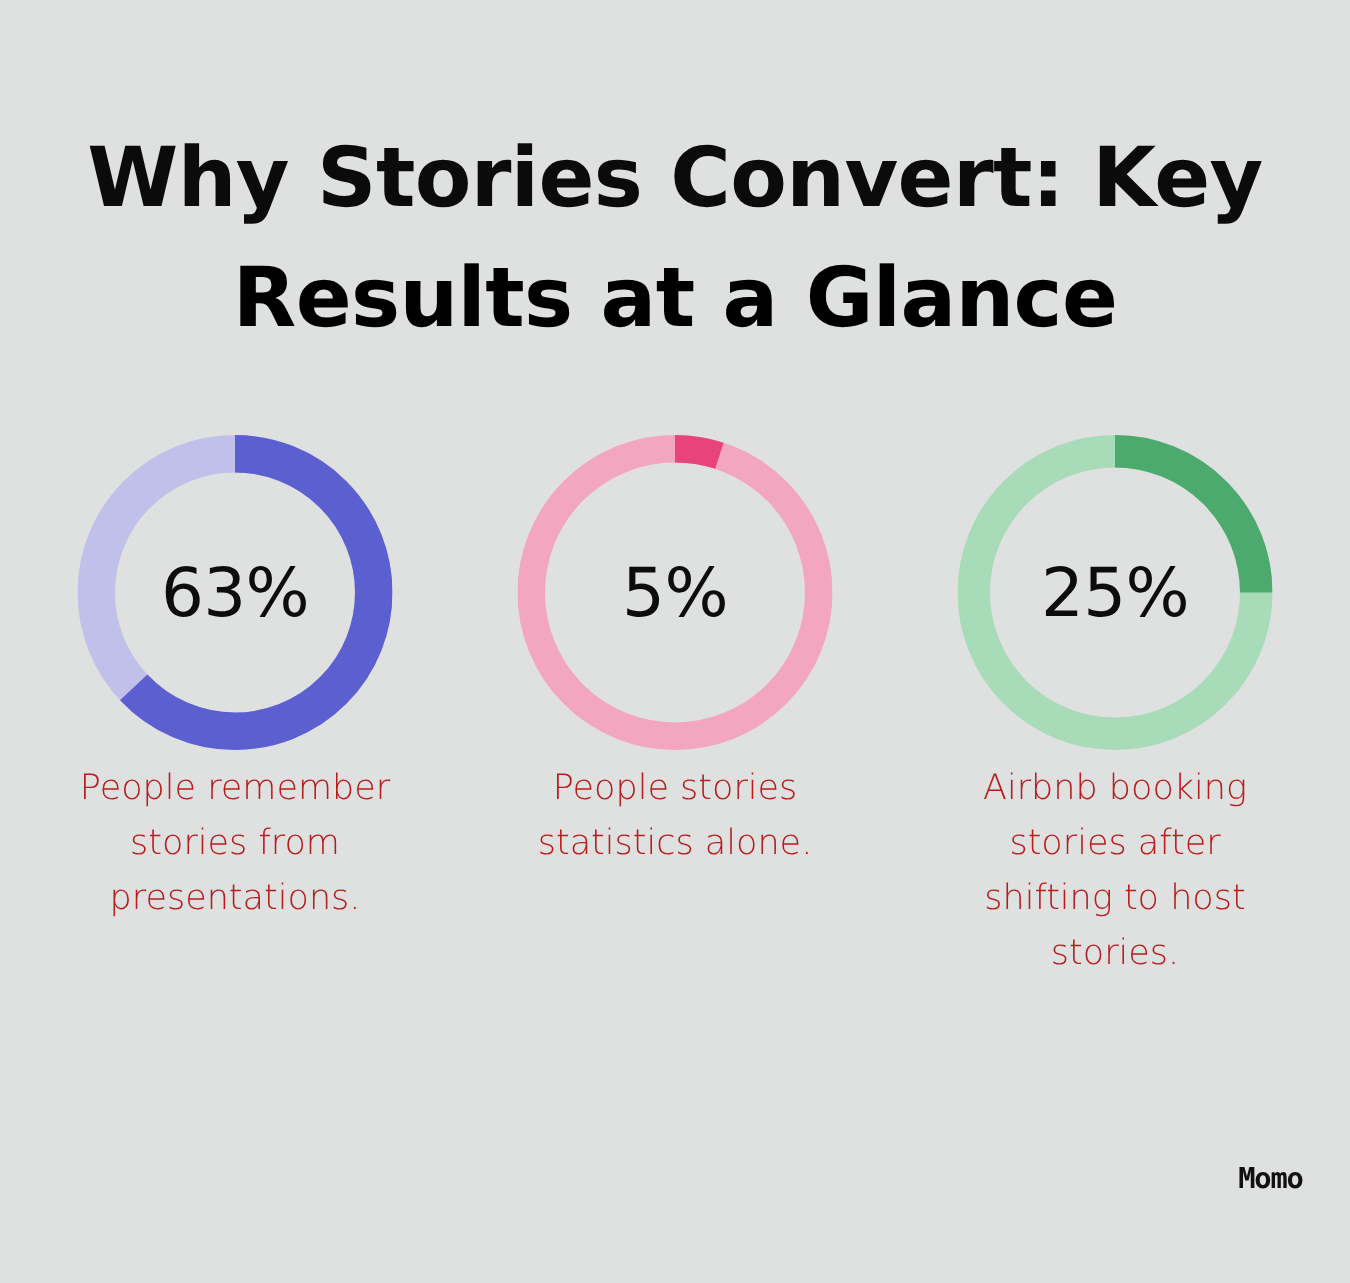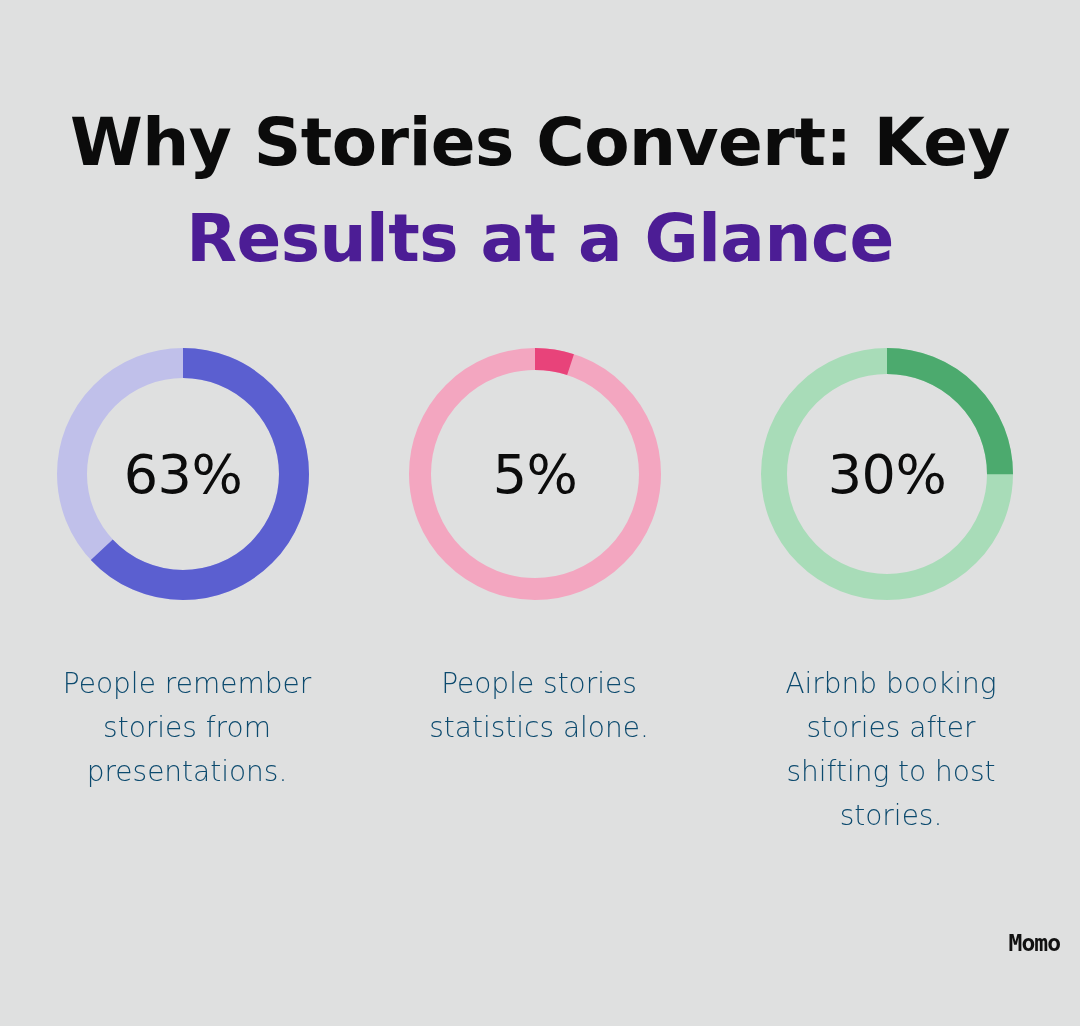--- a/index.html
+++ b/index.html
@@ -46,22 +46,21 @@
     width: 1080px;
     display: flex;
     justify-content: space-between;
     padding: 0 57px;
     box-sizing: border-box;
   }
   .stat-card {
     width: 262px;
     display: flex;
     flex-direction: column;
-    align-items: flex-start;
-    gap: 24px;
+    align-items: center;
   }
   .donut-wrap {
     position: relative;
     width: 252px;
     height: 252px;
     display: block;
   }
   .donut-svg {
     display: block;
     width: 252px;
@@ -76,50 +75,50 @@
     display: flex;
     align-items: center;
     justify-content: center;
     font-family: "DejaVu Sans", sans-serif;
     font-size: 54px;
     font-weight: 400;
     color: #0c0c0c;
     letter-spacing: -0.5px;
   }
   .stat-caption {
-    margin-top: 38px;
+    margin-top: 8px;
     text-align: center;
     font-family: "DejaVu Sans", sans-serif;
     font-weight: 300;
     font-size: 28px;
     line-height: 44px;
-    color: #0c4a6e;
+    color: #b91c1c;
     max-width: 260px;
   }
 
   
   .watermark {
     position: absolute;
-    right: 20px;
+    right: 38px;
     bottom: 58px;
     font-family: "DejaVu Sans Mono", monospace;
     font-weight: bold;
     font-size: 23px;
     letter-spacing: -1px;
     color: #111111;
   }
 </style>
 </head>
 <body style="background: rgb(223, 224, 224);">
 
 <div class="canvas">
 
   <div class="title-block">
     <span class="title-line" style="color: rgb(11, 11, 11);">Why Stories Convert: Key</span>
-    <span class="title-line" style="color: #4c1d95;">Results at a Glance</span>
+    <span class="title-line" style="color: #000000;">Results at a Glance</span>
   </div>
 
   <div class="stats-row">
 
     <div class="stat-card">
       <div class="donut-wrap">
         <svg class="donut-svg" viewBox="0 0 252 252">
           <circle cx="126" cy="126" r="111" fill="none" stroke="#c0c0ea" stroke-width="30"></circle>
           <circle cx="126" cy="126" r="111" fill="none" stroke="#5b5fd0" stroke-width="30" stroke-dasharray="439.38 258.05" stroke-dashoffset="0" transform="rotate(-90 126 126)"></circle>
         </svg>
@@ -138,21 +137,21 @@
       </div>
       <div class="stat-caption">People stories statistics alone.</div>
     </div>
 
     <div class="stat-card">
       <div class="donut-wrap">
         <svg class="donut-svg" viewBox="0 0 252 252">
           <circle cx="126" cy="126" r="113" fill="none" stroke="#a8dcb8" stroke-width="26"></circle>
           <circle cx="126" cy="126" r="113" fill="none" stroke="#4caa6e" stroke-width="26" stroke-dasharray="177.50 532.50" stroke-dashoffset="0" transform="rotate(-90 126 126)"></circle>
         </svg>
-        <div class="donut-value">30%</div>
+        <div class="donut-value">25%</div>
       </div>
       <div class="stat-caption">Airbnb booking stories after shifting to host stories.</div>
     </div>
 
   </div>
 
   <div class="watermark">Momo</div>
 
 </div>
 

